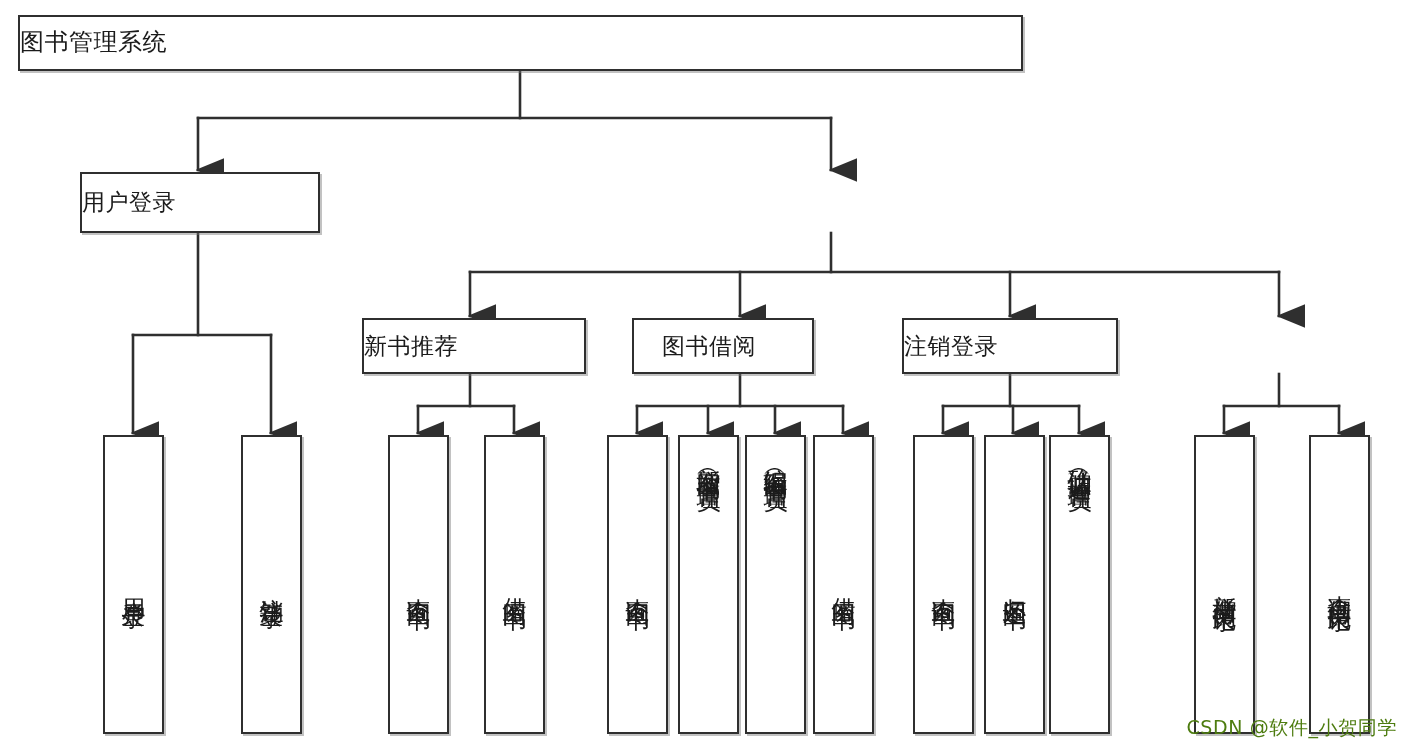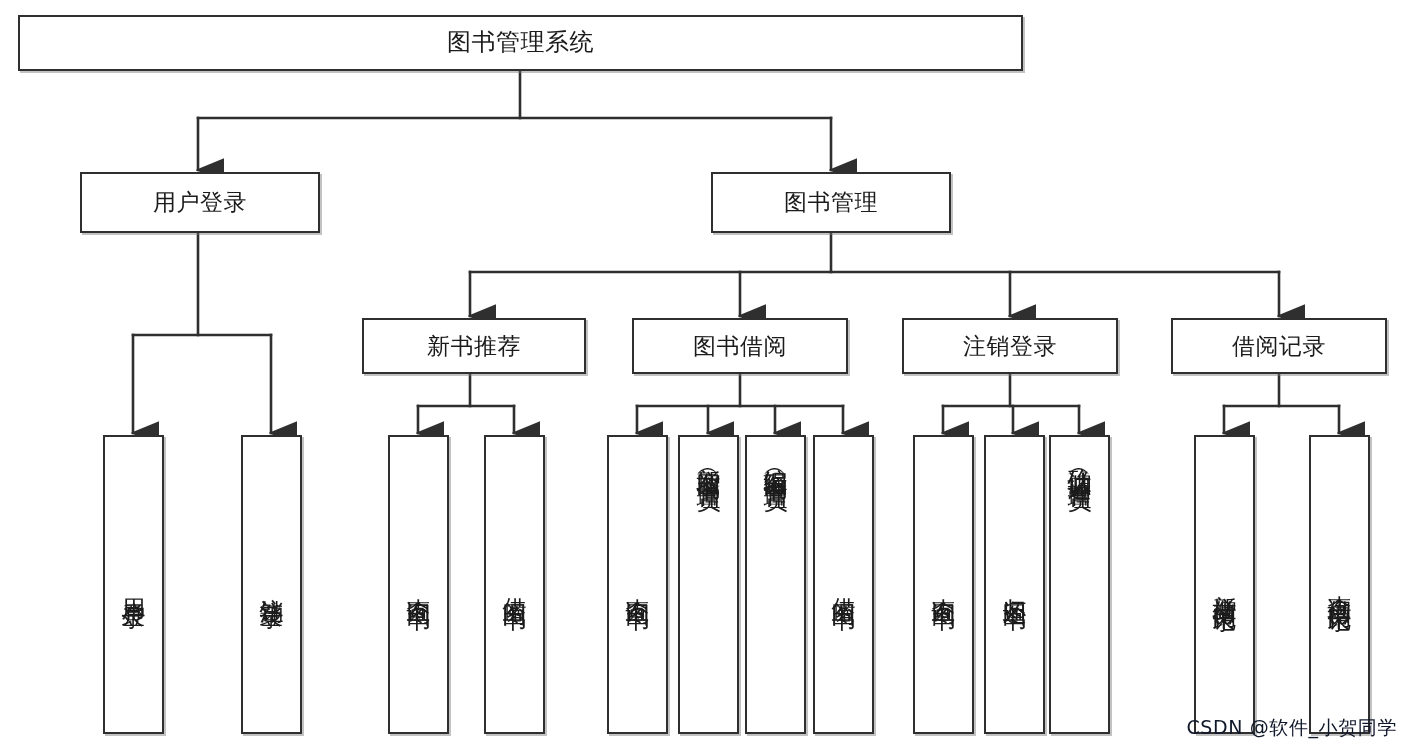--- a/index.html
+++ b/index.html
@@ -29,21 +29,20 @@
   }
   
   .node {
     position: absolute;
     box-sizing: border-box;
     background: #ffffff;
     border: 2px solid #2f2f2f;
     box-shadow: 2px 2px 0 rgba(120,120,120,0.45);
     display: flex;
     align-items: center;
-    justify-content: center;
     z-index: 3;
   }
   .node .label {
     color: #1b1b1b;
     line-height: 1.14;
     white-space: nowrap;
     letter-spacing: 0.5px;
   }
   
   .node.horiz .label {
@@ -71,21 +70,21 @@
   .node.vert.short {
     align-items: center;
     padding-top: 0;
   }
   
   #watermark {
     position: absolute;
     right: 8px;
     bottom: 6px;
     font-size: 19px;
-    color: #0f172a;
+    color: #4d7c0f;
     letter-spacing: 0.6px;
     white-space: nowrap;
     z-index: 6;
     font-family: "DejaVu Sans", "Liberation Sans", sans-serif;
   }
 </style>
 </head>
 <body>
 
 <div id="canvas">
@@ -145,39 +144,33 @@
   </svg>
 
   <div class="node horiz root" style="left:18px; top:15px; width:1005px; height:56px;">
     <span class="label">图书管理系统</span>
   </div>
 
   <div class="node horiz" style="left:80px; top:172px; width:240px; height:61px;">
     <span class="label">用户登录</span>
   </div>
 
-  <div class="node horiz" style="left:711px; top:172px; width:240px; height:61px;">
-    <span class="label">图书管理</span>
-  </div>
 
   <div class="node horiz" style="left:362px; top:318px; width:224px; height:56px;">
     <span class="label">新书推荐</span>
   </div>
 
-  <div class="node horiz" style="left:632px; top:318px; width:216px; height:56px;">
+  <div class="node horiz" style="left:632px; top:318px; width:182px; height:56px;padding-left:28px;">
     <span class="label">图书借阅</span>
   </div>
 
   <div class="node horiz" style="left:902px; top:318px; width:216px; height:56px;">
     <span class="label">注销登录</span>
   </div>
 
-  <div class="node horiz" style="left:1171px; top:318px; width:216px; height:56px;">
-    <span class="label">借阅记录</span>
-  </div>
 
   <div class="node vert short" style="left:103px; top:435px; width:61px; height:299px;">
     <span class="label">用户登录</span>
   </div>
 
   <div class="node vert short" style="left:241px; top:435px; width:61px; height:299px;">
     <span class="label">注销登录</span>
   </div>
 
   <div class="node vert short" style="left:388px; top:435px; width:61px; height:299px;">

